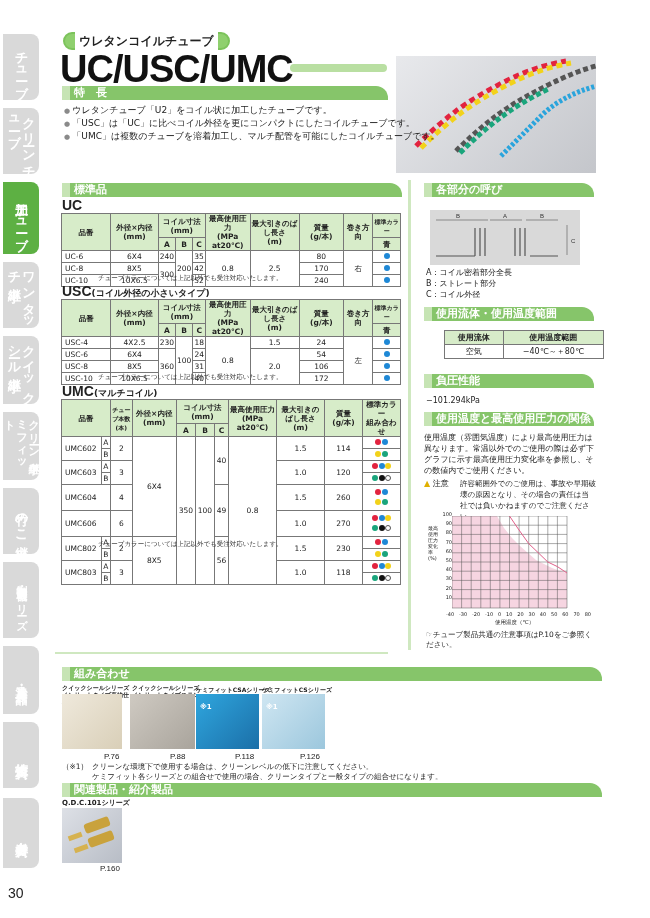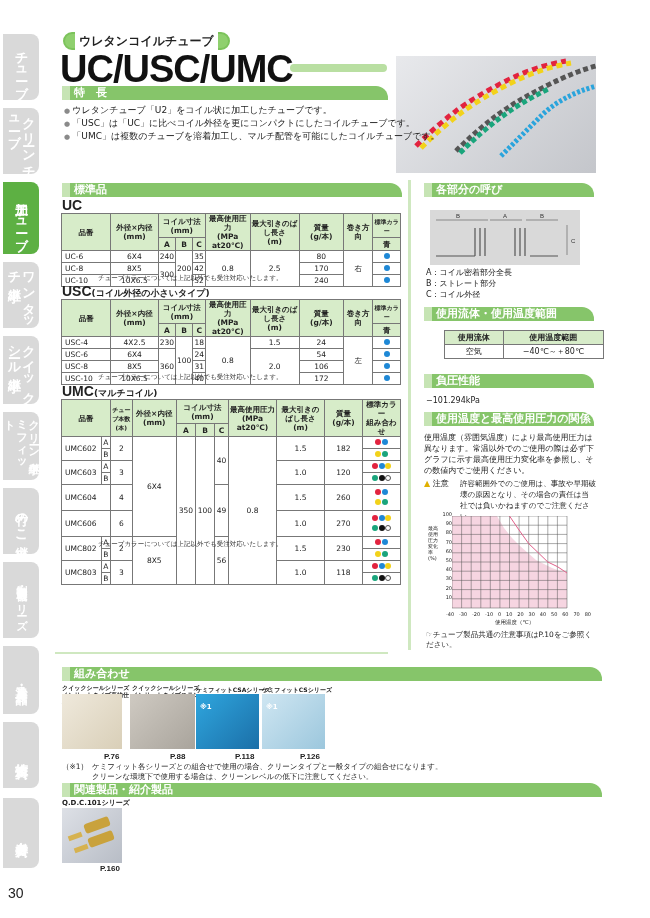--- a/index.html
+++ b/index.html
@@ -29,21 +29,21 @@
 .note{position:absolute;left:62px;font-size:6.5px;color:#333;margin-left:36px;}
 .rightpanel{position:absolute;left:408px;top:180px;width:3px;height:470px;background:#cfe8c0;}
 .diagram{position:absolute;left:430px;top:210px;width:150px;height:55px;background:#d9d9d9;}
 .small{font-size:8px;line-height:10px;}
 table.fluid{position:absolute;left:424px;top:330px;border-collapse:collapse;font-size:8px;margin-left:20px;}
 table.fluid th{background:#d7ecc9;border:1px solid #777;padding:1px 4px;}
 table.fluid td{border:1px solid #777;padding:1px 4px;text-align:center;}
 .chart{position:absolute;left:452px;top:516px;width:130px;height:95px;}
 .thumb{position:absolute;top:694px;width:60px;height:55px;}
 .caption{position:absolute;font-size:6px;font-weight:bold;line-height:7px;}
-.pg{position:absolute;font-size:8px;font-weight:bold;font-family:"Liberation Sans",sans-serif;}
+.pg{position:absolute;font-size:8px;font-weight:normal;font-family:"Liberation Sans",sans-serif;}
 </style>
 </head>
 <body>
 
 <div>
   <div class="tab" style="top:34px;height:66px;">チューブ</div>
   <div class="tab" style="top:108px;height:66px;">クリーンチューブ</div>
   <div class="tab active" style="top:182px;height:72px;">加工チューブ</div>
   <div class="tab" style="top:262px;height:66px;">ワンタッチ継手</div>
   <div class="tab" style="top:336px;height:68px;">クイックシール継手</div>
@@ -209,21 +209,21 @@
   <tr>
     <td class="l" rowspan="2">UMC602</td>
         <td>A</td>
     <td rowspan="2">2</td>
         <td rowspan="8">6X4</td>
     <td rowspan="12">350</td>
         <td rowspan="12">100</td>
     <td rowspan="4">40</td>
         <td rowspan="12">0.8</td>
     <td rowspan="2">1.5</td>
-        <td rowspan="2">182</td>
+        <td rowspan="2">114</td>
     <td style="height:9px"><span class="dot" style="background:#e2233f"></span><span class="dot" style="background:#1e88d6"></span></td>
   </tr>
   <tr>
         <td>B</td>
         <td style="height:9px"><span class="dot" style="background:#f2d21a"></span><span class="dot" style="background:#1aa57c"></span></td>
       </tr>
 
   <tr>
     <td class="l" rowspan="2">UMC603</td>
         <td>A</td>
@@ -397,22 +397,22 @@
 <div class="thumb" style="left:196px;width:63px;background:linear-gradient(135deg,#2fa6de,#1b6fa8);"><span style="color:#fff;font-size:7px;font-weight:bold;margin-left:4px">※1</span></div>
 <div class="thumb" style="left:262px;width:63px;background:linear-gradient(135deg,#cfe6f2,#9cc7dd);"><span style="color:#fff;font-size:7px;font-weight:bold;margin-left:4px">※1</span></div>
 
 <div class="pg" style="left:104px;top:752px;">P.76</div>
 <div class="pg" style="left:170px;top:752px;">P.88</div>
 <div class="pg" style="left:235px;top:752px;">P.118</div>
 <div class="pg" style="left:300px;top:752px;">P.126</div>
 
 <div class="abs" style="left:62px;top:762px;font-size:7.5px;">（※1）</div>
 <div class="abs" style="left:92px;top:762px;font-size:7.5px;line-height:10px;">
+    <div>クリーンな環境下で使用する場合は、クリーンレベルの低下に注意してください。</div>
     <div>ケミフィット各シリーズとの組合せで使用の場合、クリーンタイプと一般タイプの組合せになります。</div>
-    <div>クリーンな環境下で使用する場合は、クリーンレベルの低下に注意してください。</div>
   </div>
 
 <div class="secbar" style="left:62px;top:783px;width:540px;">関連製品・紹介製品</div>
 <div class="caption" style="left:62px;top:800px;font-size:7px;">Q.D.C.101シリーズ</div>
 <div class="abs" style="left:62px;top:808px;width:60px;height:55px;background:linear-gradient(135deg,#dde0e6,#b8bdc6);">
   <svg width="60" height="55" viewBox="0 0 60 55">
       <rect x="22" y="12" width="26" height="10" rx="3" fill="#c9a23c" transform="rotate(-20 35 17)"></rect>
       <rect x="26" y="26" width="26" height="10" rx="3" fill="#c9a23c" transform="rotate(-20 39 31)"></rect>
       <rect x="6" y="26" width="14" height="5" fill="#d6b250" transform="rotate(-20 13 28)"></rect>
       <rect x="12" y="38" width="14" height="5" fill="#d6b250" transform="rotate(-20 19 40)"></rect>

